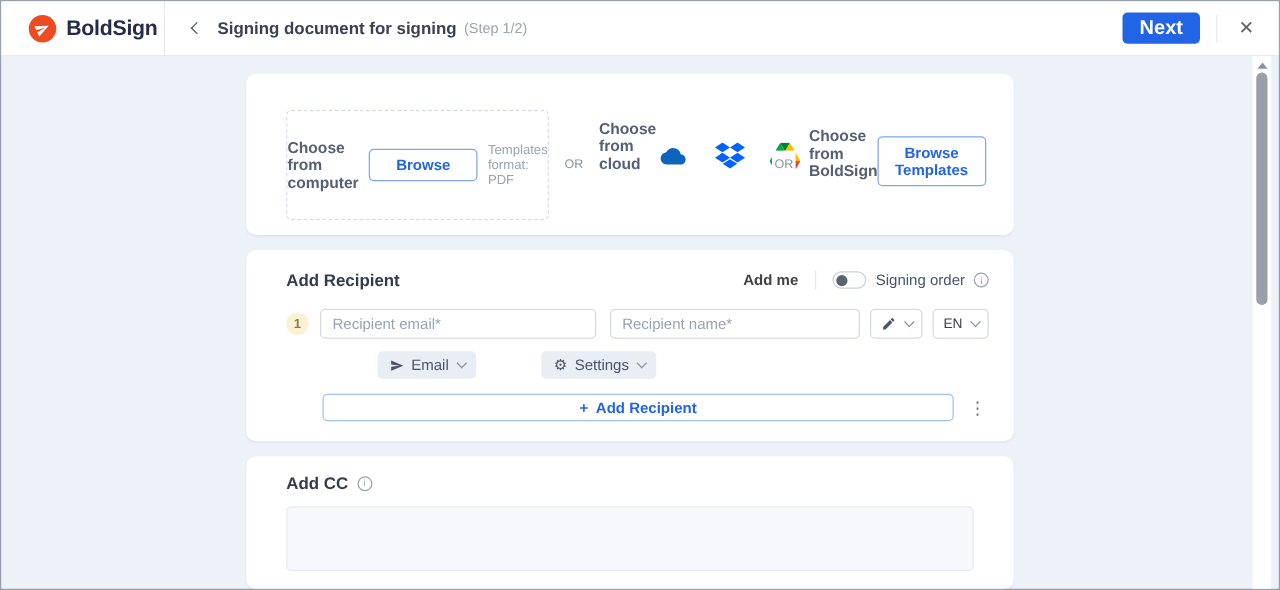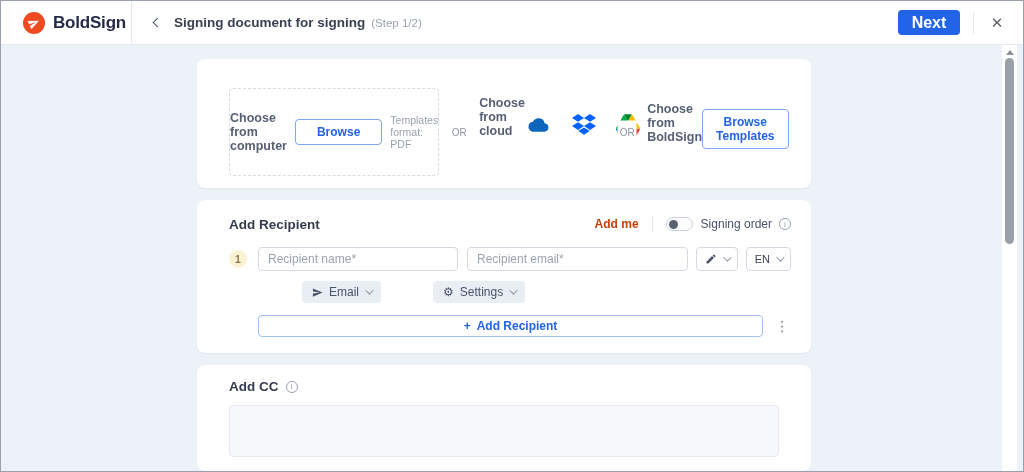--- a/index.html
+++ b/index.html
@@ -63,21 +63,21 @@
                               margin-top:8px; }
   .cloud-col{ min-width:128px; }
   .cloud-icons{ display:flex; align-items:center; gap:20px; margin-top:16px; }
   .cloud-icons > span{ display:inline-flex; cursor:pointer; }
   .templates-col .outline-btn{ margin-top:13px; padding:5px 13px; }
 
   
   .card-recipients{ padding:16px 20px 16px 32px; }
   .rec-header{ display:flex; align-items:center; }
   .rec-header .card-title{ flex:1; }
-  .addme-link{ font-size:12px; color:#c2410c; font-weight:bold; text-decoration:none; }
+  .addme-link{ font-size:12px; color:#404040; font-weight:bold; text-decoration:none; }
   .rec-vdiv{ width:1px; height:16px; background:#E4E8F0; margin:0 13px; }
   .toggle{ width:27px; height:14px; border:1px solid #CBD1DB; border-radius:8px;
            background:#FDFDFD; position:relative; cursor:pointer; flex:none; }
   .toggle .knob{ position:absolute; left:2px; top:1.5px; width:9px; height:9px;
                  border-radius:50%; background:#5B6270; }
   .toggle-label{ font-size:12px; color:#49536A; margin-left:8px; }
   .info-icon{ width:12px; height:12px; border:1px solid #9AA3B2; border-radius:50%;
               color:#9AA3B2; font-size:8px; display:inline-flex; align-items:center;
               justify-content:center; margin-left:7px; flex:none; font-style:normal; }
   .rec-row{ display:flex; align-items:center; margin-top:15px; }
@@ -206,22 +206,22 @@
           <span class="rec-vdiv"></span>
           <span class="toggle">
             <span class="knob"></span>
           </span>
           <span class="toggle-label">Signing order</span>
           <i class="info-icon">i</i>
         </div>
 
         <div class="rec-row">
           <span class="num-badge">1</span>
+          <input class="text-input input-email" type="text" placeholder="Recipient email*" style="">
           <input class="text-input input-name" type="text" placeholder="Recipient name*" style="">
-          <input class="text-input input-email" type="text" placeholder="Recipient email*" style="">
           <span class="mini-select">
             <svg width="12" height="12" viewBox="0 0 24 24" fill="#4B5468">
                 <path d="M3 17.25V21h3.75L17.81 9.94l-3.75-3.75L3 17.25zM20.71 7.04c.39-.39.39-1.02 0-1.41l-2.34-2.34a1 1 0 0 0-1.41 0l-1.83 1.83 3.75 3.75 1.83-1.83z"></path>
               </svg>
             <span class="caret"></span>
           </span>
           <span class="mini-select">
             <span class="lang">EN</span>
             <span class="caret"></span>
           </span>

